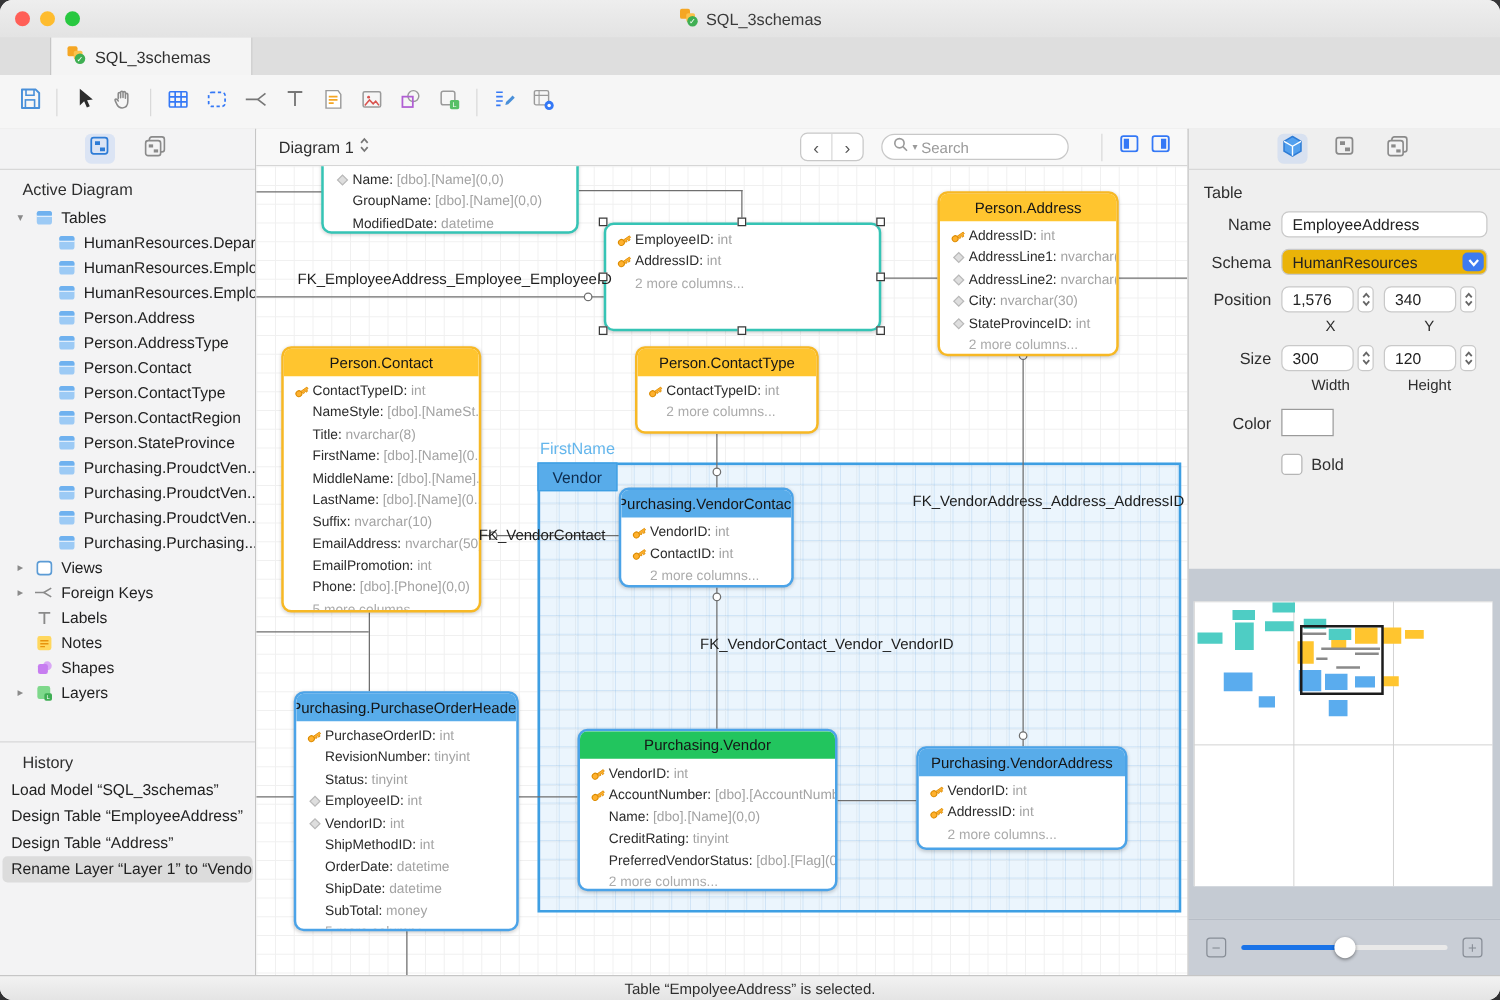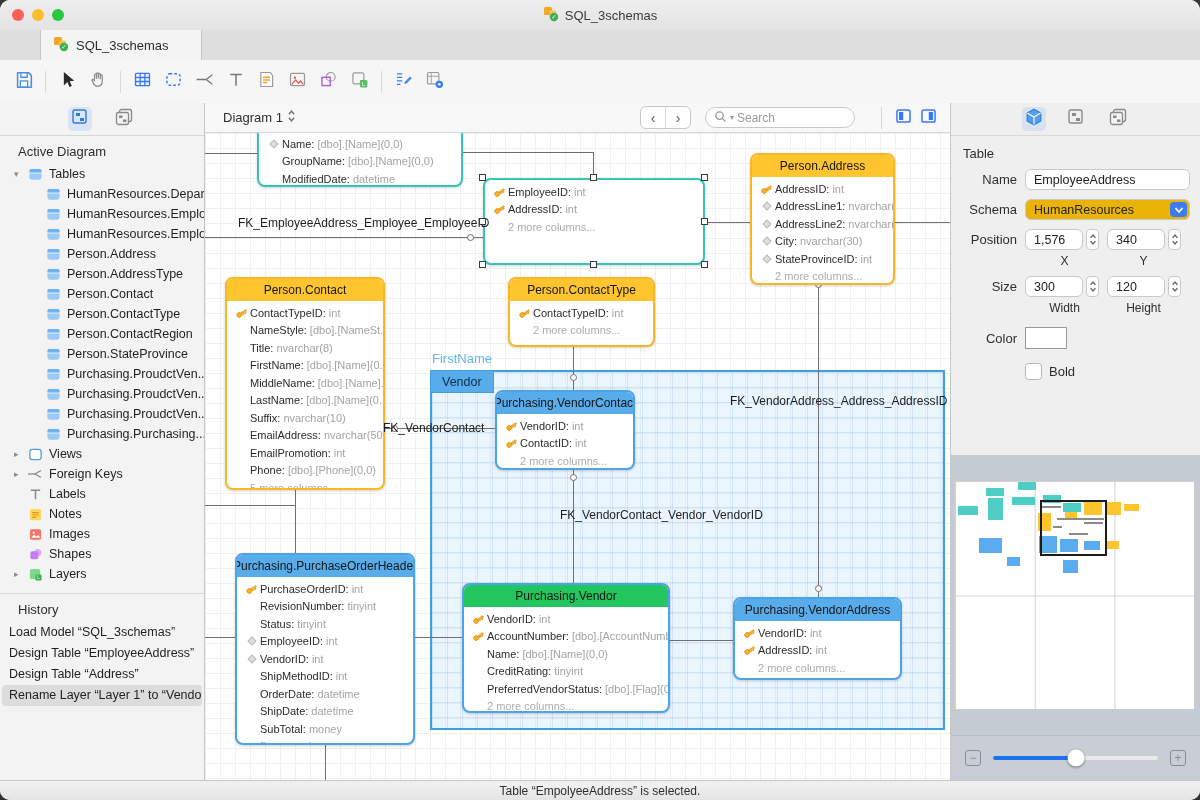--- a/index.html
+++ b/index.html
@@ -416,31 +416,20 @@
               <rect x="2" y="2" width="12" height="12" rx="2" fill="#ffd75e"></rect>
               <path d="M4.5 6h7M4.5 8.5h7M4.5 11h4" stroke="#e8930c" stroke-width="1.2"></path>
             </svg>
           </span>
           <span>Notes</span>
         </div>
         <div class="tree-row">
           <span class="chev"></span>
           <span class="ticon">
             <svg width="15" height="15" viewBox="0 0 16 16">
-              <rect x="2" y="2.5" width="12" height="11" rx="2" fill="#f2766b"></rect>
-              <path d="M3.5 11.5l3-3.5 2.5 2.5 2-2 2 3z" fill="#fff"></path>
-              <circle cx="6" cy="6" r="1.1" fill="#fff"></circle>
-            </svg>
-          </span>
-          <span>Images</span>
-        </div>
-        <div class="tree-row">
-          <span class="chev"></span>
-          <span class="ticon">
-            <svg width="15" height="15" viewBox="0 0 16 16">
               <circle cx="10.5" cy="6" r="3.8" fill="#d9a7f5"></circle>
               <rect x="2.5" y="4.5" width="8.5" height="8.5" rx="2" fill="#c77df0"></rect>
             </svg>
           </span>
           <span>Shapes</span>
         </div>
         <div class="tree-row">
           <span class="chev">▸</span>
           <span class="ticon">
             <svg width="15" height="15" viewBox="0 0 16 16">

